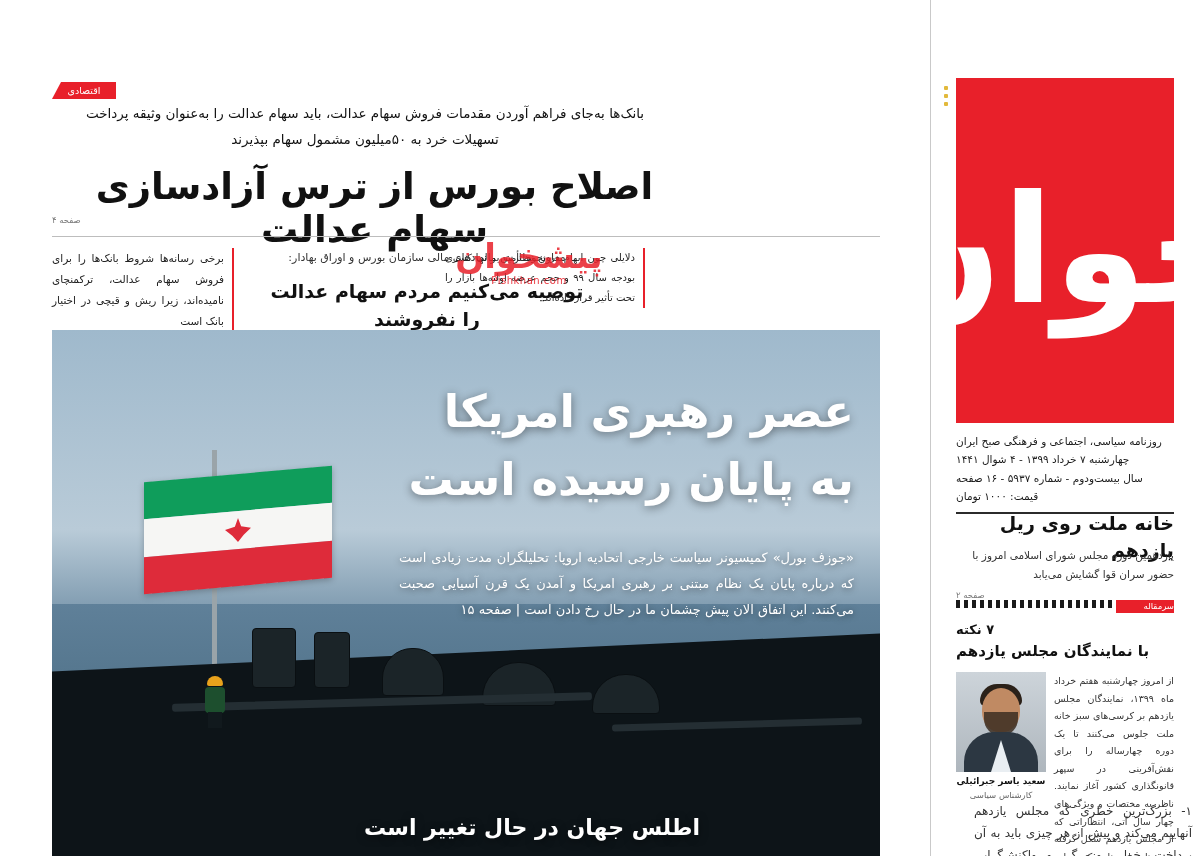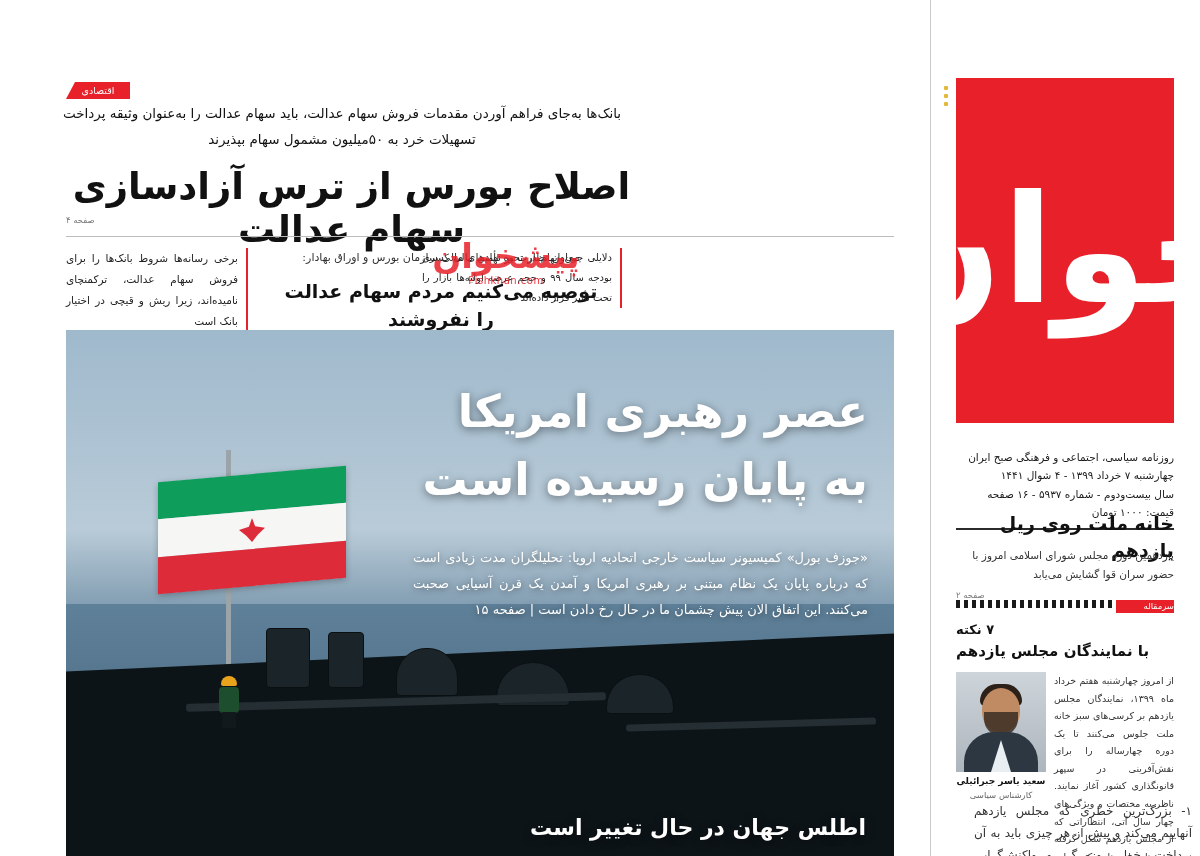--- a/index.html
+++ b/index.html
@@ -61,28 +61,27 @@
     height: 4px;
     background: #e2b93b;
     margin-bottom: 4px;
     border-radius: 1px;
   }
   .masthead-meta {
     position: absolute;
     top: 432px;
     right: 26px;
     width: 218px;
-    text-align: right;
+    text-align: left;
     direction: rtl;
     font-size: 10.5px;
     line-height: 1.75;
     color: #1a1a1a;
     border-bottom: 2px solid #2b2b2b;
     padding-bottom: 6px;
-    margin-top: 16px;
   }
   .masthead-meta div { white-space: nowrap; }
   .mh-headline {
     position: absolute;
     top: 510px;
     right: 26px;
     width: 218px;
     font-size: 19px;
     font-weight: bold;
     color: #111;
@@ -235,23 +234,24 @@
     font-size: 12px;
     line-height: 1.85;
     color: #333;
     text-align: justify;
   }
 
   
   .main {
     position: absolute;
     top: 0;
-    left: 14px;
+    left: 0;
     width: 930px;
     height: 788px;
+    padding-left: 37px;
   }
   .section-tag {
     position: absolute;
     top: 82px;
     left: 52px;
     width: 64px;
     height: 17px;
     background: #e8202a;
     color: #fff;
     font-size: 9.5px;
@@ -489,21 +489,21 @@
     color: #ffffff;
     font-size: 13px;
     line-height: 2;
     text-shadow: 0 1px 6px rgba(0,0,0,.5);
   }
   .photo-bottom-headline {
     position: absolute;
     bottom: 16px;
     right: 28px;
     width: 640px;
-    text-align: right;
+    text-align: center;
     color: #ffffff;
     font-size: 22px;
     font-weight: bold;
     text-shadow: 0 2px 8px rgba(0,0,0,.5);
   }
 </style>
 </head>
 <body>
 
 <div id="page">

